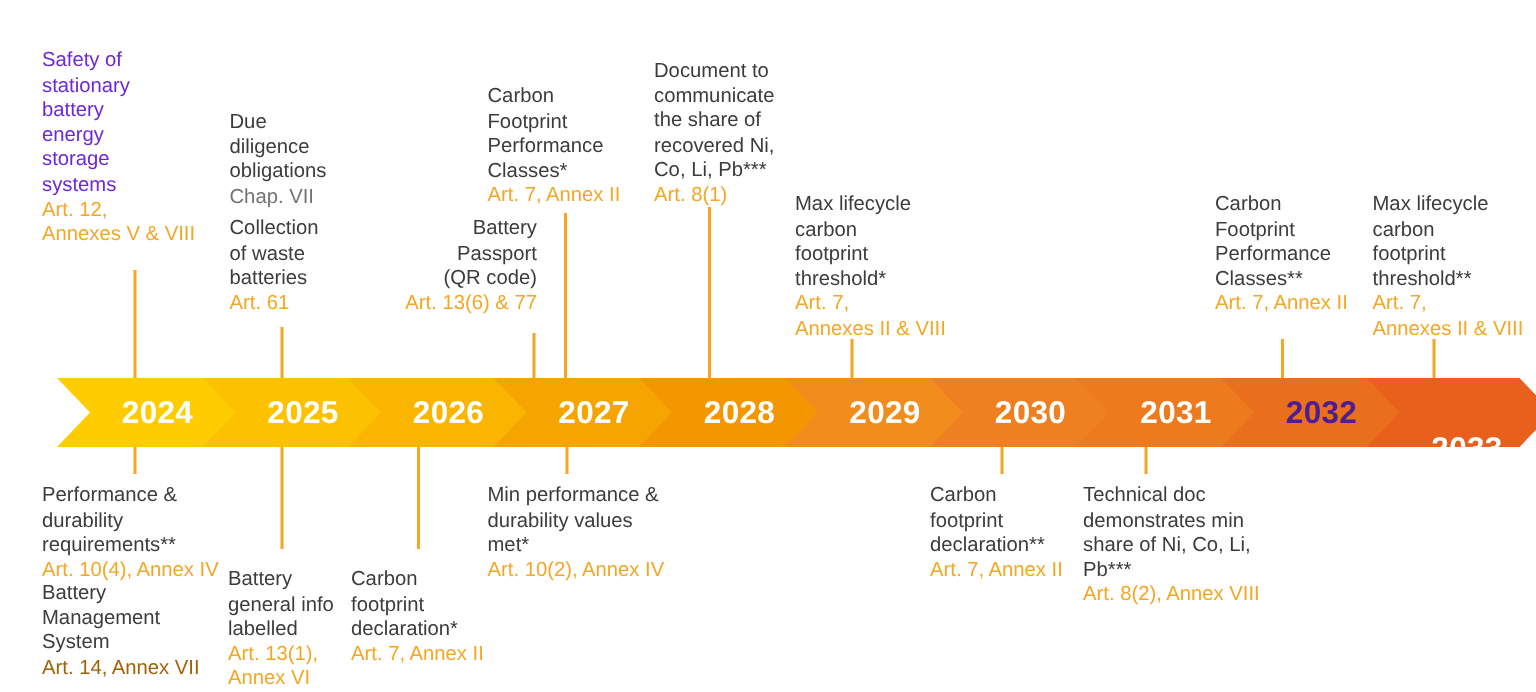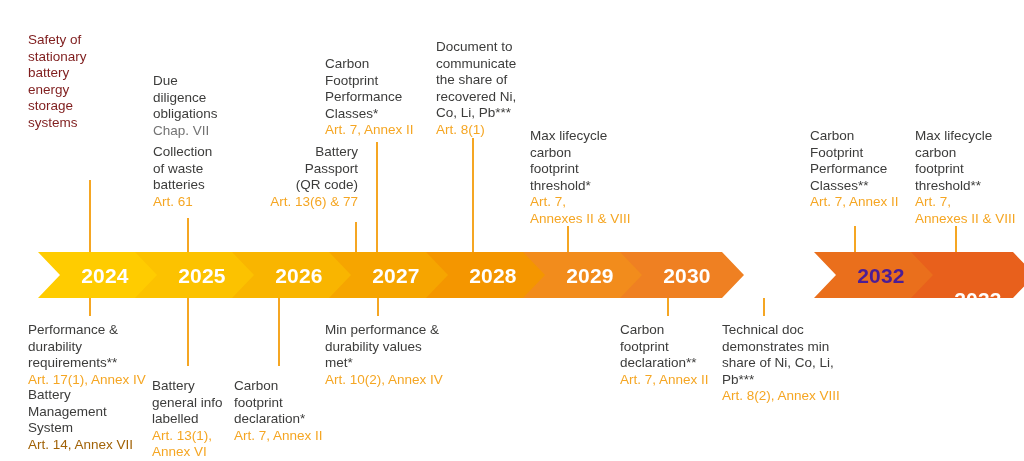--- a/index.html
+++ b/index.html
@@ -116,35 +116,40 @@
     </div>
     <div class="chevron" style="left: 426px; width: 124px; background: rgb(244, 150, 0);">
       <span class="chevron-year" style="color: rgb(255, 255, 255);">2028</span>
     </div>
     <div class="chevron" style="left: 523px; width: 124px; background: rgb(242, 140, 28);">
       <span class="chevron-year" style="color: rgb(255, 255, 255);">2029</span>
     </div>
     <div class="chevron" style="left: 620px; width: 124px; background: rgb(239, 128, 34);">
       <span class="chevron-year" style="color: rgb(255, 255, 255);">2030</span>
     </div>
+    <div class="chevron" style="left: 717px; width: 124px; background: rgb(238, 122, 30);">
+      <span class="chevron-year" style="color: rgb(255, 255, 255);">2031</span>
+    </div>
     <div class="chevron" style="left: 814px; width: 124px; background: rgb(234, 111, 28);">
       <span class="chevron-year" style="color: #4c1d95;">2032</span>
     </div>
     <div class="chevron" style="left: 911px; width: 124px; background: rgb(232, 96, 28);">
       <span class="chevron-year" style="color: rgb(255, 255, 255); margin-top: 48px;">2033</span>
     </div>
   </div>
 
   <div class="note" style="left:28px; top:32px; width:120px;">
-    <span class="note-title" style="color: #7f1d1d;">Safety of
+    <span class="note-title" style="color: #6d28d9;">Safety of
 stationary
 battery
 energy
 storage
 systems</span>
+    <span class="note-ref" style="color: rgb(245, 166, 35);">Art. 12,
+Annexes V &amp; VIII</span>
   </div>
 
   <div class="note" style="left:153px; top:73px; width:115px;">
     <span class="note-title" style="color: rgb(60, 60, 59);">Due
 diligence
 obligations</span>
     <span class="note-ref" style="color: #737373;">Chap. VII</span>
   </div>
 
   <div class="note" style="left:153px; top:144px; width:115px;">
@@ -201,21 +206,21 @@
 footprint
 threshold**</span>
     <span class="note-ref" style="color: rgb(245, 166, 35);">Art. 7,
 Annexes II &amp; VIII</span>
   </div>
 
   <div class="note" style="left:28px; top:322px; width:150px;">
     <span class="note-title" style="color: rgb(60, 60, 59);">Performance &amp;
 durability
 requirements**</span>
-    <span class="note-ref" style="color: rgb(245, 166, 35);">Art. 17(1), Annex IV</span>
+    <span class="note-ref" style="color: rgb(245, 166, 35);">Art. 10(4), Annex IV</span>
   </div>
 
   <div class="note" style="left:28px; top:387px; width:150px;">
     <span class="note-title" style="color: rgb(60, 60, 59);">Battery
 Management
 System</span>
     <span class="note-ref" style="color: #a16207;">Art. 14, Annex VII</span>
   </div>
 
   <div class="note" style="left:152px; top:378px; width:115px;">

